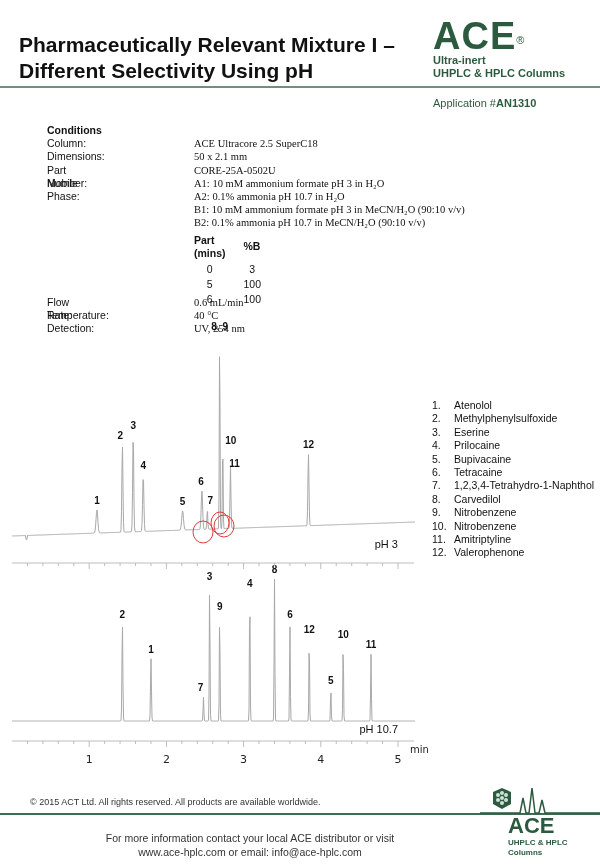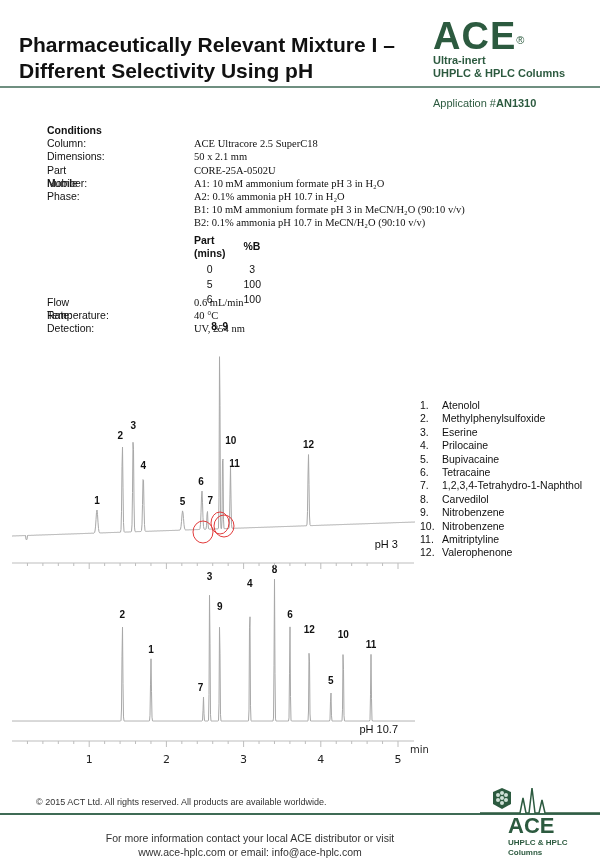--- a/index.html
+++ b/index.html
@@ -15,25 +15,25 @@
   .cond{position:absolute;left:47px;top:124px;font-size:10.5px;line-height:13.2px;}
   .cond .hd{font-weight:bold;}
   .row{position:relative;height:13.2px;}
   .row .k{position:absolute;left:0;}
   .row .v{position:absolute;left:147px;white-space:nowrap;font-family:Liberation Serif, serif;}
   .grad{position:absolute;left:147px;}
   .grad table{border-collapse:collapse;font-size:10.5px;}
   .grad th{font-weight:bold;text-align:left;padding:0 18px 2px 0;}
   .grad td{text-align:center;padding:1px 18px 1px 0;height:13px;}
   .legend{position:absolute;left:420px;top:399px;font-size:10.5px;line-height:13.4px;}
-  .legend .li{white-space:nowrap;}
+  .legend .li{white-space:nowrap;margin-left:12px;}
   .legend .n{display:inline-block;width:22px;}
   svg.chrom{position:absolute;left:0;top:0;}
   .hr-bot{position:absolute;left:0;top:813px;width:600px;height:2px;background:#3f6b55;}
-  .copy{position:absolute;left:30px;top:797px;font-size:9px;color:#333;margin-left:6px;}
+  .copy{position:absolute;left:30px;top:797px;font-size:9px;color:#333;}
   .contact{position:absolute;left:100px;top:831px;width:300px;text-align:center;font-size:10.5px;line-height:14px;color:#333;}
   .flogo{position:absolute;left:480px;top:780px;width:120px;height:86px;color:#2c5a3f;}
   .flogo .ace2{position:absolute;left:28px;top:35px;font-size:22px;font-weight:bold;line-height:22px;}
   .flogo .sub2{position:absolute;left:28px;top:58px;font-size:8px;font-weight:bold;line-height:10px;}
 </style>
 </head>
 <body>
 
 <div class="title">
   <div>Pharmaceutically Relevant Mixture I –</div>

